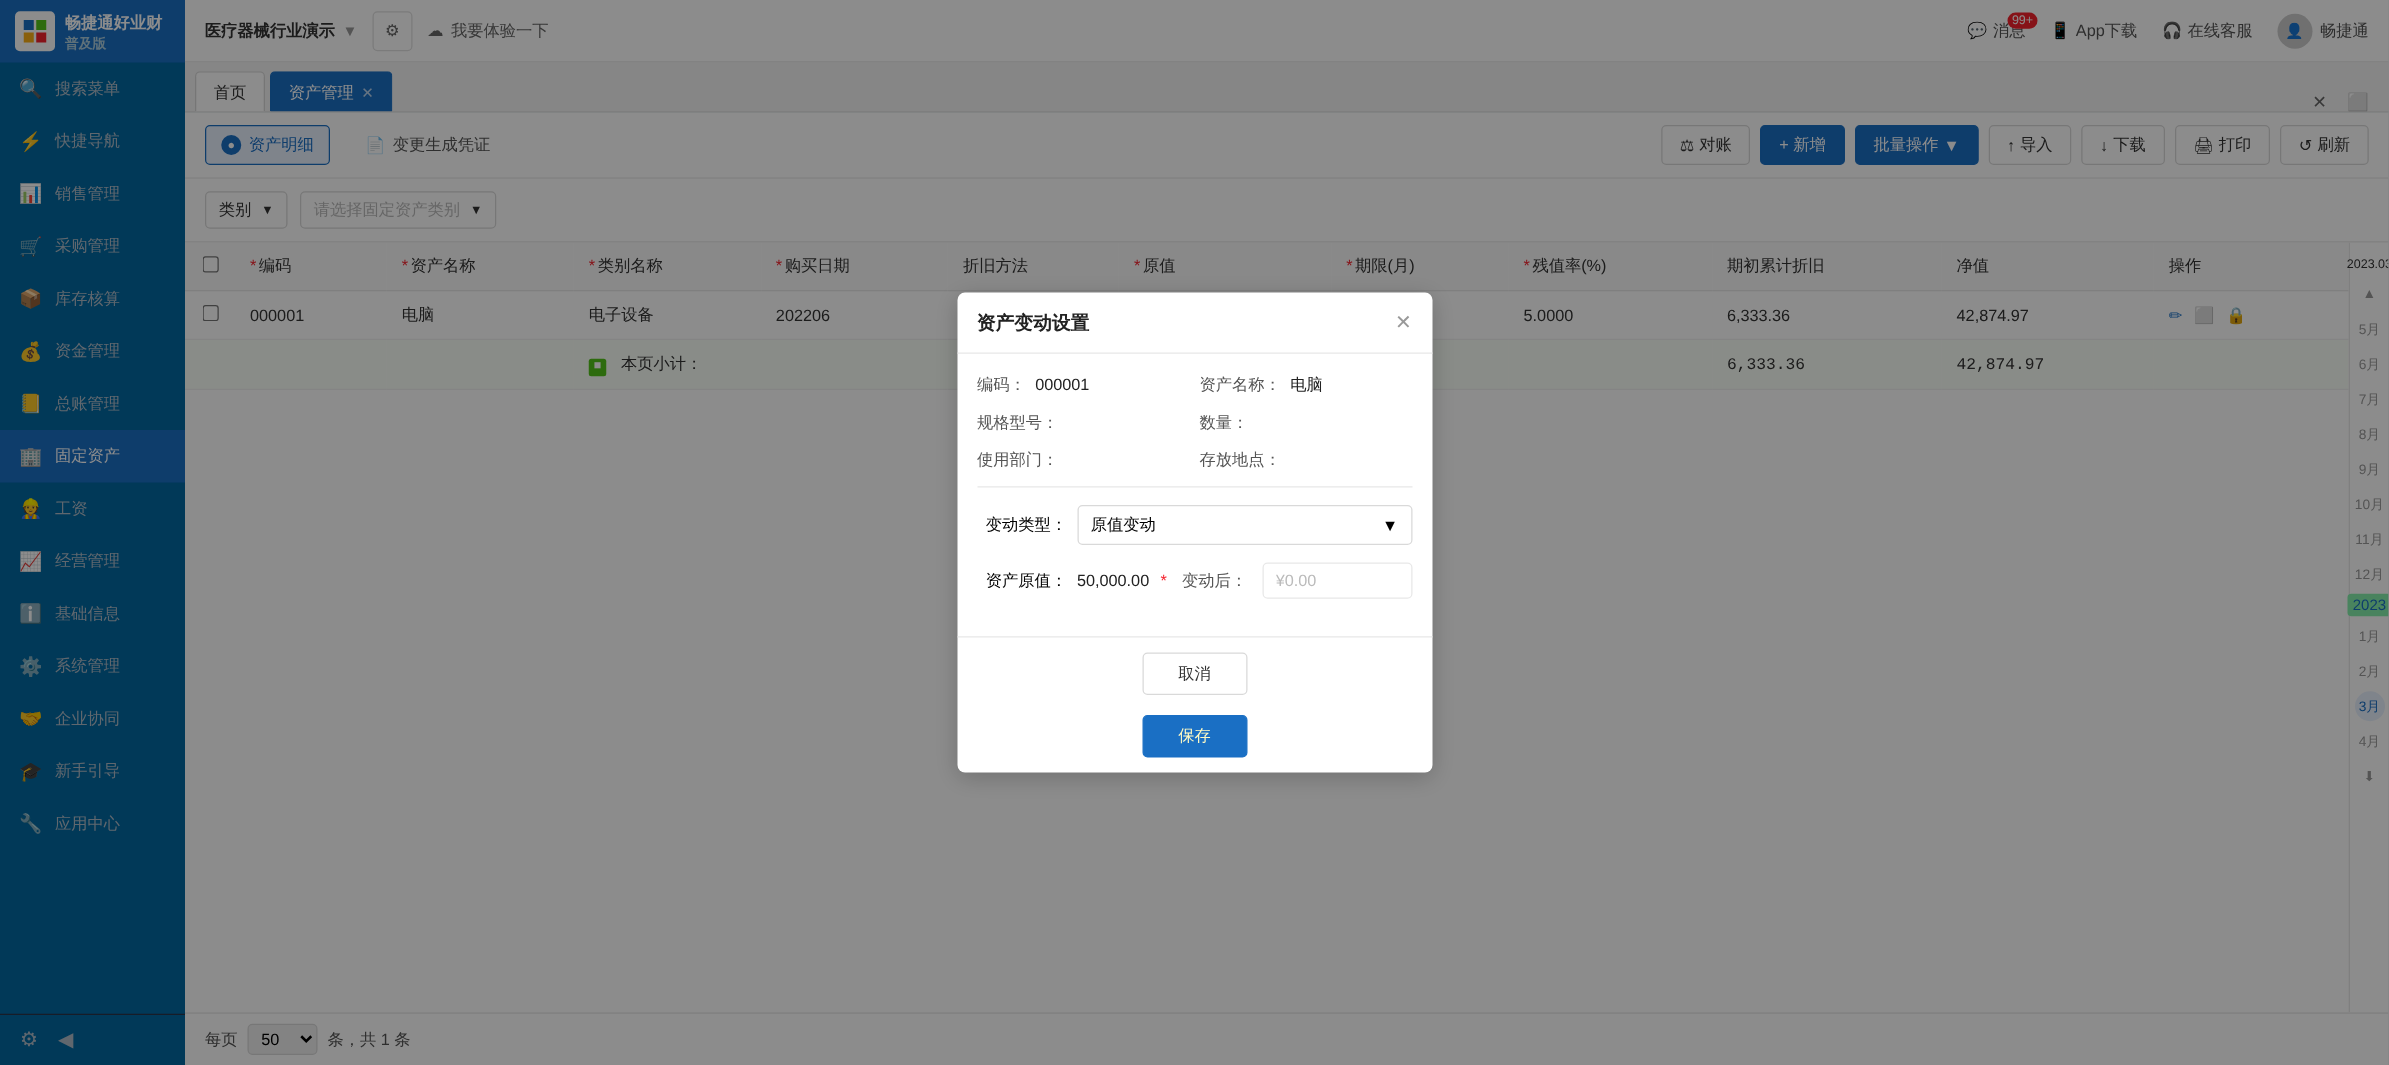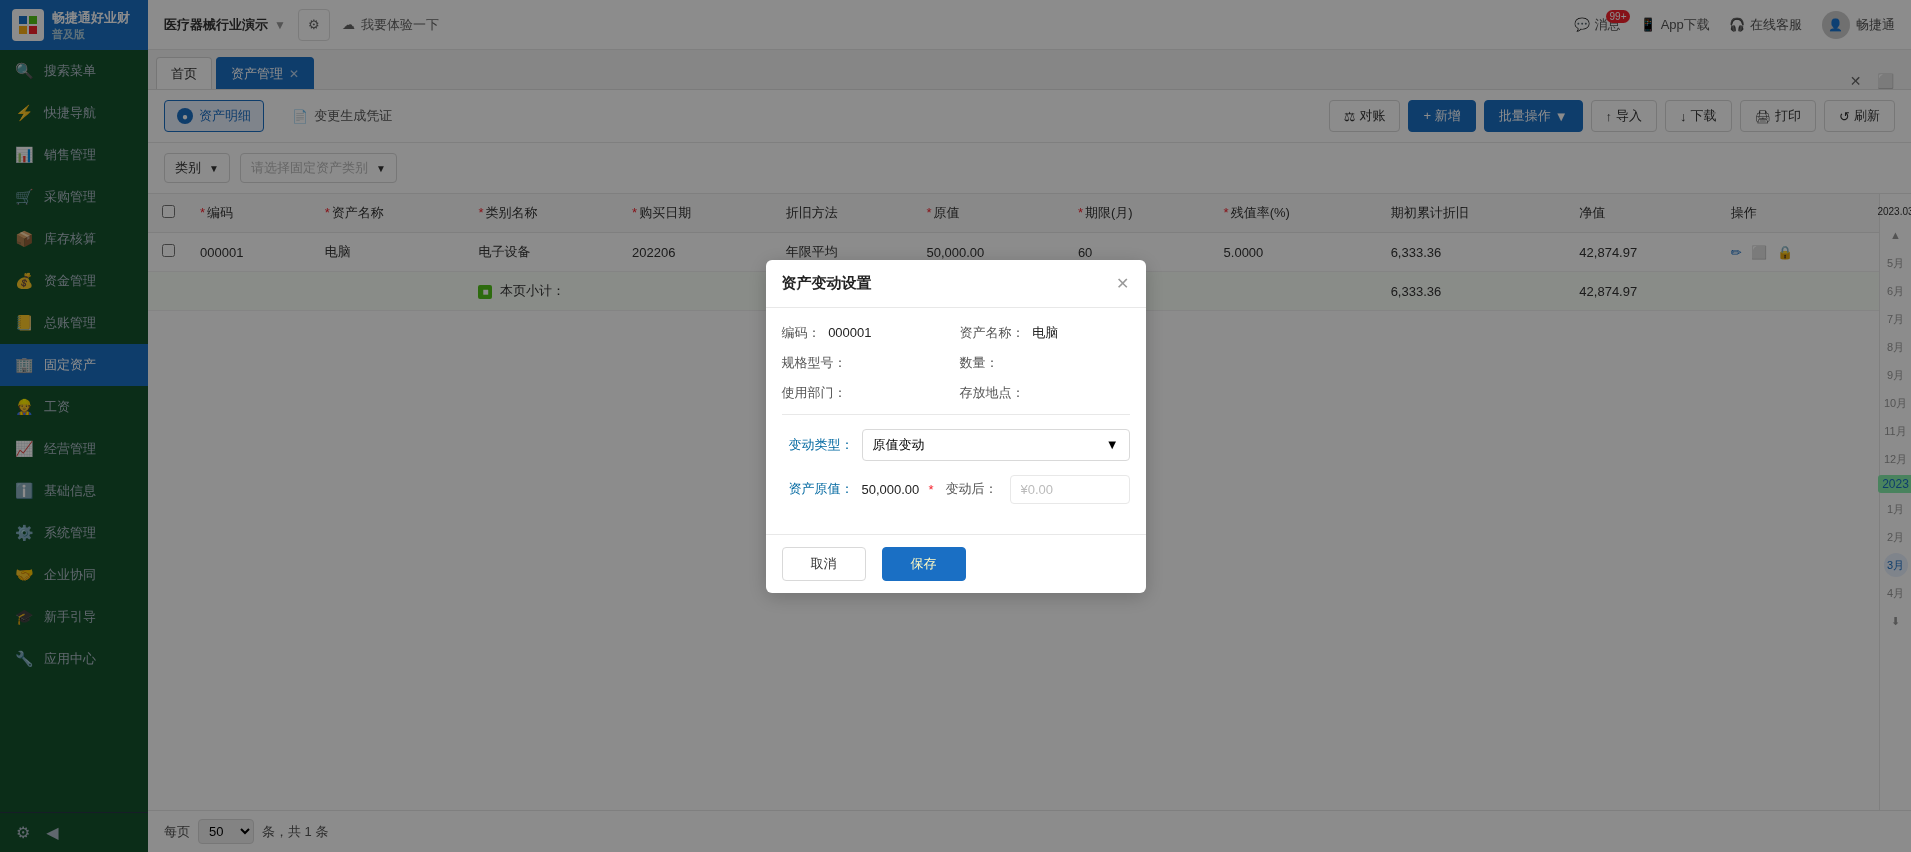--- a/index.html
+++ b/index.html
@@ -1,19 +1,19 @@
 <!DOCTYPE html>
 <html><head>
   <meta charset="utf-8">
   <style>
     * { box-sizing: border-box; margin: 0; padding: 0; }
     body { font-family: "Microsoft YaHei", "PingFang SC", sans-serif; font-size: 13px; background: #f0f2f5; overflow: hidden; width: 1911px; height: 852px; display: flex; }
 
     
-    .sidebar { width: 148px; height: 852px; background: #14532d; display: flex; flex-direction: column; flex-shrink: 0; }
+    .sidebar { width: 148px; height: 852px; background: #0369a1; display: flex; flex-direction: column; flex-shrink: 0; }
     .sidebar-logo { height: 50px; background: #1a6fc4; display: flex; align-items: center; padding: 0 12px; gap: 8px; }
     .sidebar-scroll { flex: 1; overflow-y: auto; }
     .sidebar-item { display: flex; align-items: center; gap: 10px; padding: 12px 16px; color: #b0bcc8; cursor: pointer; font-size: 13px; }
     .sidebar-item.active { background: #1a6fc4; color: #fff; }
     .sidebar-item-icon { width: 18px; height: 18px; display: flex; align-items: center; justify-content: center; font-size: 15px; }
     .sidebar-bottom { display: flex; align-items: center; padding: 10px 16px; border-top: 1px solid #2a3347; color: #b0bcc8; gap: 16px; }
     .sidebar-bottom-icon { cursor: pointer; font-size: 16px; }
 
     
     .main { flex: 1; display: flex; flex-direction: column; height: 852px; overflow: hidden; }
@@ -58,21 +58,21 @@
     .filter-bar { padding: 10px 16px; background: #fff; display: flex; align-items: center; gap: 10px; border-bottom: 1px solid #e8e8e8; flex-shrink: 0; }
     .filter-select { display: flex; align-items: center; gap: 4px; border: 1px solid #d9d9d9; border-radius: 4px; padding: 5px 10px; background: #fff; cursor: pointer; font-size: 13px; color: #333; }
 
     
     .table-wrap { flex: 1; overflow: auto; background: #fff; margin: 0; }
     table { width: 100%; border-collapse: collapse; font-size: 13px; }
     thead th { background: #fafafa; border-bottom: 1px solid #e8e8e8; padding: 10px 12px; text-align: left; color: #333; font-weight: normal; white-space: nowrap; }
     thead th .required { color: #f5222d; margin-right: 2px; }
     tbody td { border-bottom: 1px solid #f0f0f0; padding: 10px 12px; color: #333; }
     .checkbox-cell { width: 40px; text-align: center; }
-    .subtotal-row td { background: #fafff8; color: #333; }
+    .subtotal-row td { background: #fafff8; color: #333; font-family: Liberation Mono, monospace; }
     .subtotal-icon { width: 14px; height: 14px; background: #52c41a; border-radius: 2px; display: inline-flex; align-items: center; justify-content: center; color: #fff; font-size: 10px; margin-right: 4px; }
 
     
     .right-panel { width: 32px; background: #fff; border-left: 1px solid #e8e8e8; display: flex; flex-direction: column; align-items: center; padding-top: 8px; flex-shrink: 0; }
     .right-panel-item { width: 24px; height: 24px; display: flex; align-items: center; justify-content: center; font-size: 11px; color: #999; margin: 2px 0; cursor: pointer; border-radius: 3px; }
     .right-panel-item.highlight { background: #1a6fc4; color: #fff; border-radius: 50%; }
     .right-panel-item.current { background: #e8f0fe; color: #1a6fc4; border-radius: 50%; }
 
     
     .table-footer { padding: 8px 16px; background: #fff; border-top: 1px solid #e8e8e8; display: flex; align-items: center; gap: 8px; font-size: 13px; color: #555; flex-shrink: 0; }
@@ -82,25 +82,25 @@
     .modal-overlay { position: fixed; top: 0; left: 0; width: 100%; height: 100%; background: rgba(0,0,0,0.45); display: flex; align-items: center; justify-content: center; z-index: 1000; }
     .modal { background: #fff; border-radius: 6px; width: 380px; box-shadow: 0 4px 20px rgba(0,0,0,0.2); }
     .modal-header { padding: 14px 16px; border-bottom: 1px solid #e8e8e8; display: flex; align-items: center; justify-content: space-between; }
     .modal-title { font-size: 15px; font-weight: bold; color: #222; }
     .modal-close { cursor: pointer; color: #999; font-size: 16px; }
     .modal-body { padding: 16px; }
     .modal-row { display: flex; align-items: flex-start; margin-bottom: 12px; gap: 8px; }
     .modal-col { flex: 1; display: flex; flex-direction: column; gap: 4px; }
     .modal-divider { border: none; border-top: 1px solid #e8e8e8; margin: 8px 0 14px; }
     .modal-field-row { display: flex; align-items: center; margin-bottom: 14px; gap: 8px; }
-    .modal-field-label { width: 72px; color: #0369a1; font-size: 13px; text-align: right; flex-shrink: 0; }
+    .modal-field-label { width: 72px; color: #000000; font-size: 13px; text-align: right; flex-shrink: 0; }
     .modal-select { flex: 1; border: 1px solid #d9d9d9; border-radius: 4px; padding: 6px 10px; font-size: 13px; display: flex; align-items: center; justify-content: space-between; cursor: pointer; }
     .modal-input { flex: 1; border: 1px solid #d9d9d9; border-radius: 4px; padding: 6px 10px; font-size: 13px; background: #fff; }
     .modal-input::placeholder { color: #bbb; }
-    .modal-footer { padding: 12px 16px; border-top: 1px solid #e8e8e8; display: flex; align-items: center; justify-content: flex-start; gap: 16px; }
+    .modal-footer { padding: 12px 16px; border-top: 1px solid #e8e8e8; display: flex; align-items: center; justify-content: flex-end; gap: 16px; flex-direction: column; }
     .btn-cancel { padding: 7px 28px; border-radius: 4px; border: 1px solid #d9d9d9; background: #fff; color: #333; cursor: pointer; font-size: 13px; }
     .btn-save { padding: 7px 28px; border-radius: 4px; border: 1px solid #1a6fc4; background: #1a6fc4; color: #fef9c3; cursor: pointer; font-size: 13px; }
   </style>
 </head>
 <body>
 
 <div class="sidebar">
   <div class="sidebar-logo">
     <div style="width:32px;height:32px;background:#fff;border-radius:4px;display:flex;align-items:center;justify-content:center;">
       <svg width="22" height="22" viewBox="0 0 22 22">

